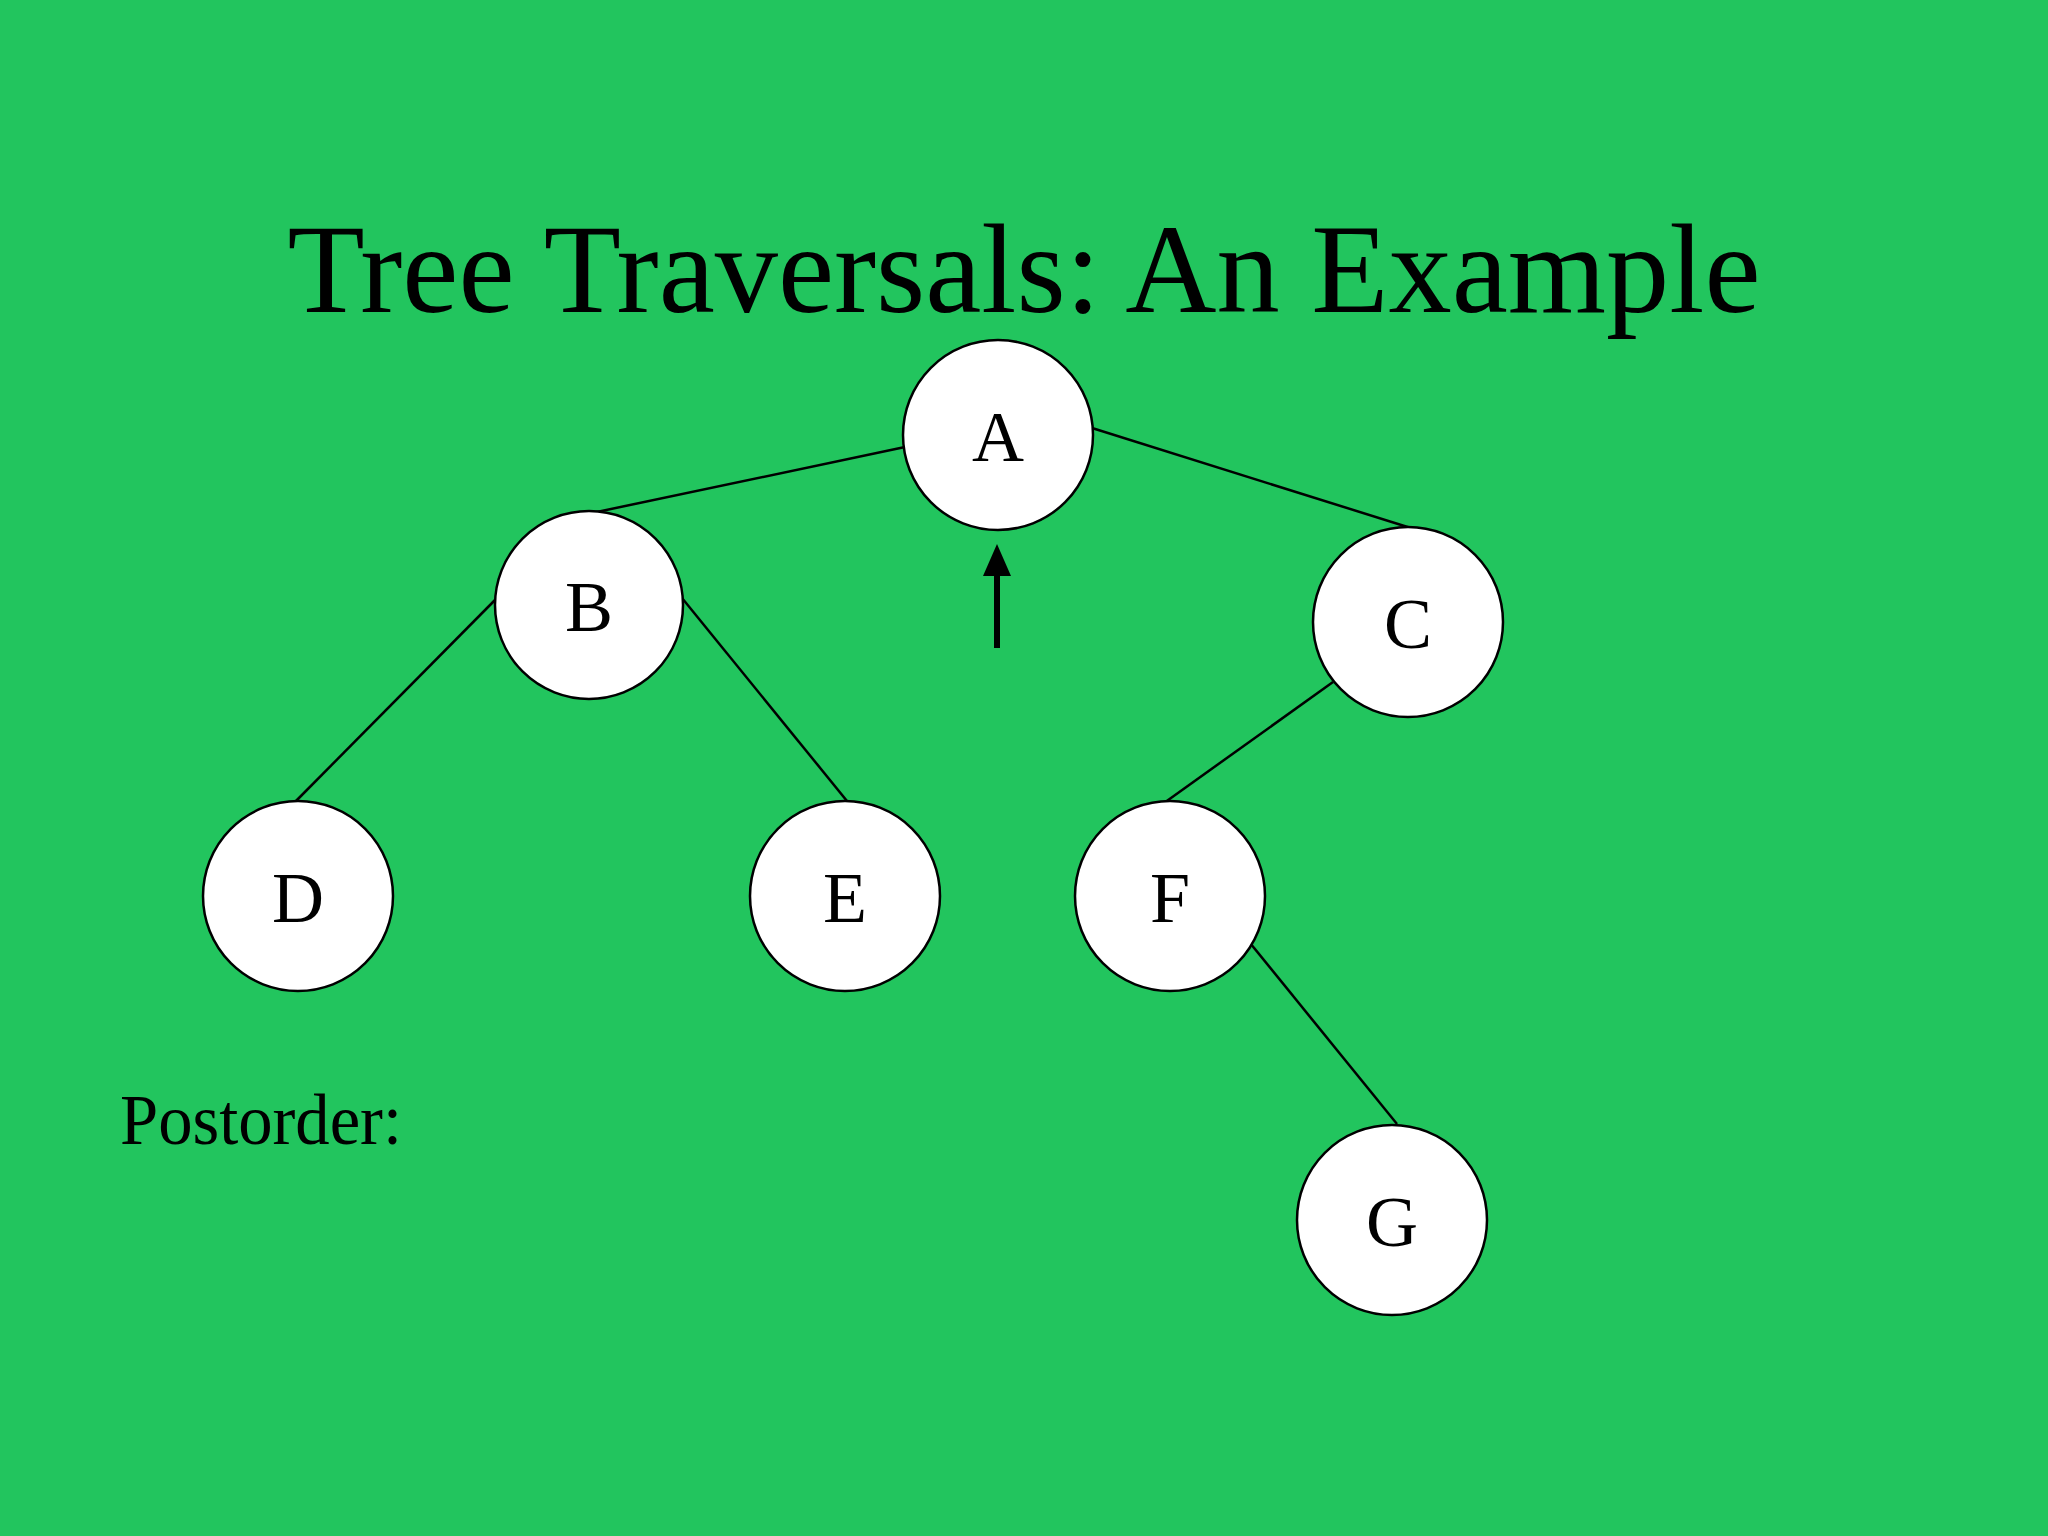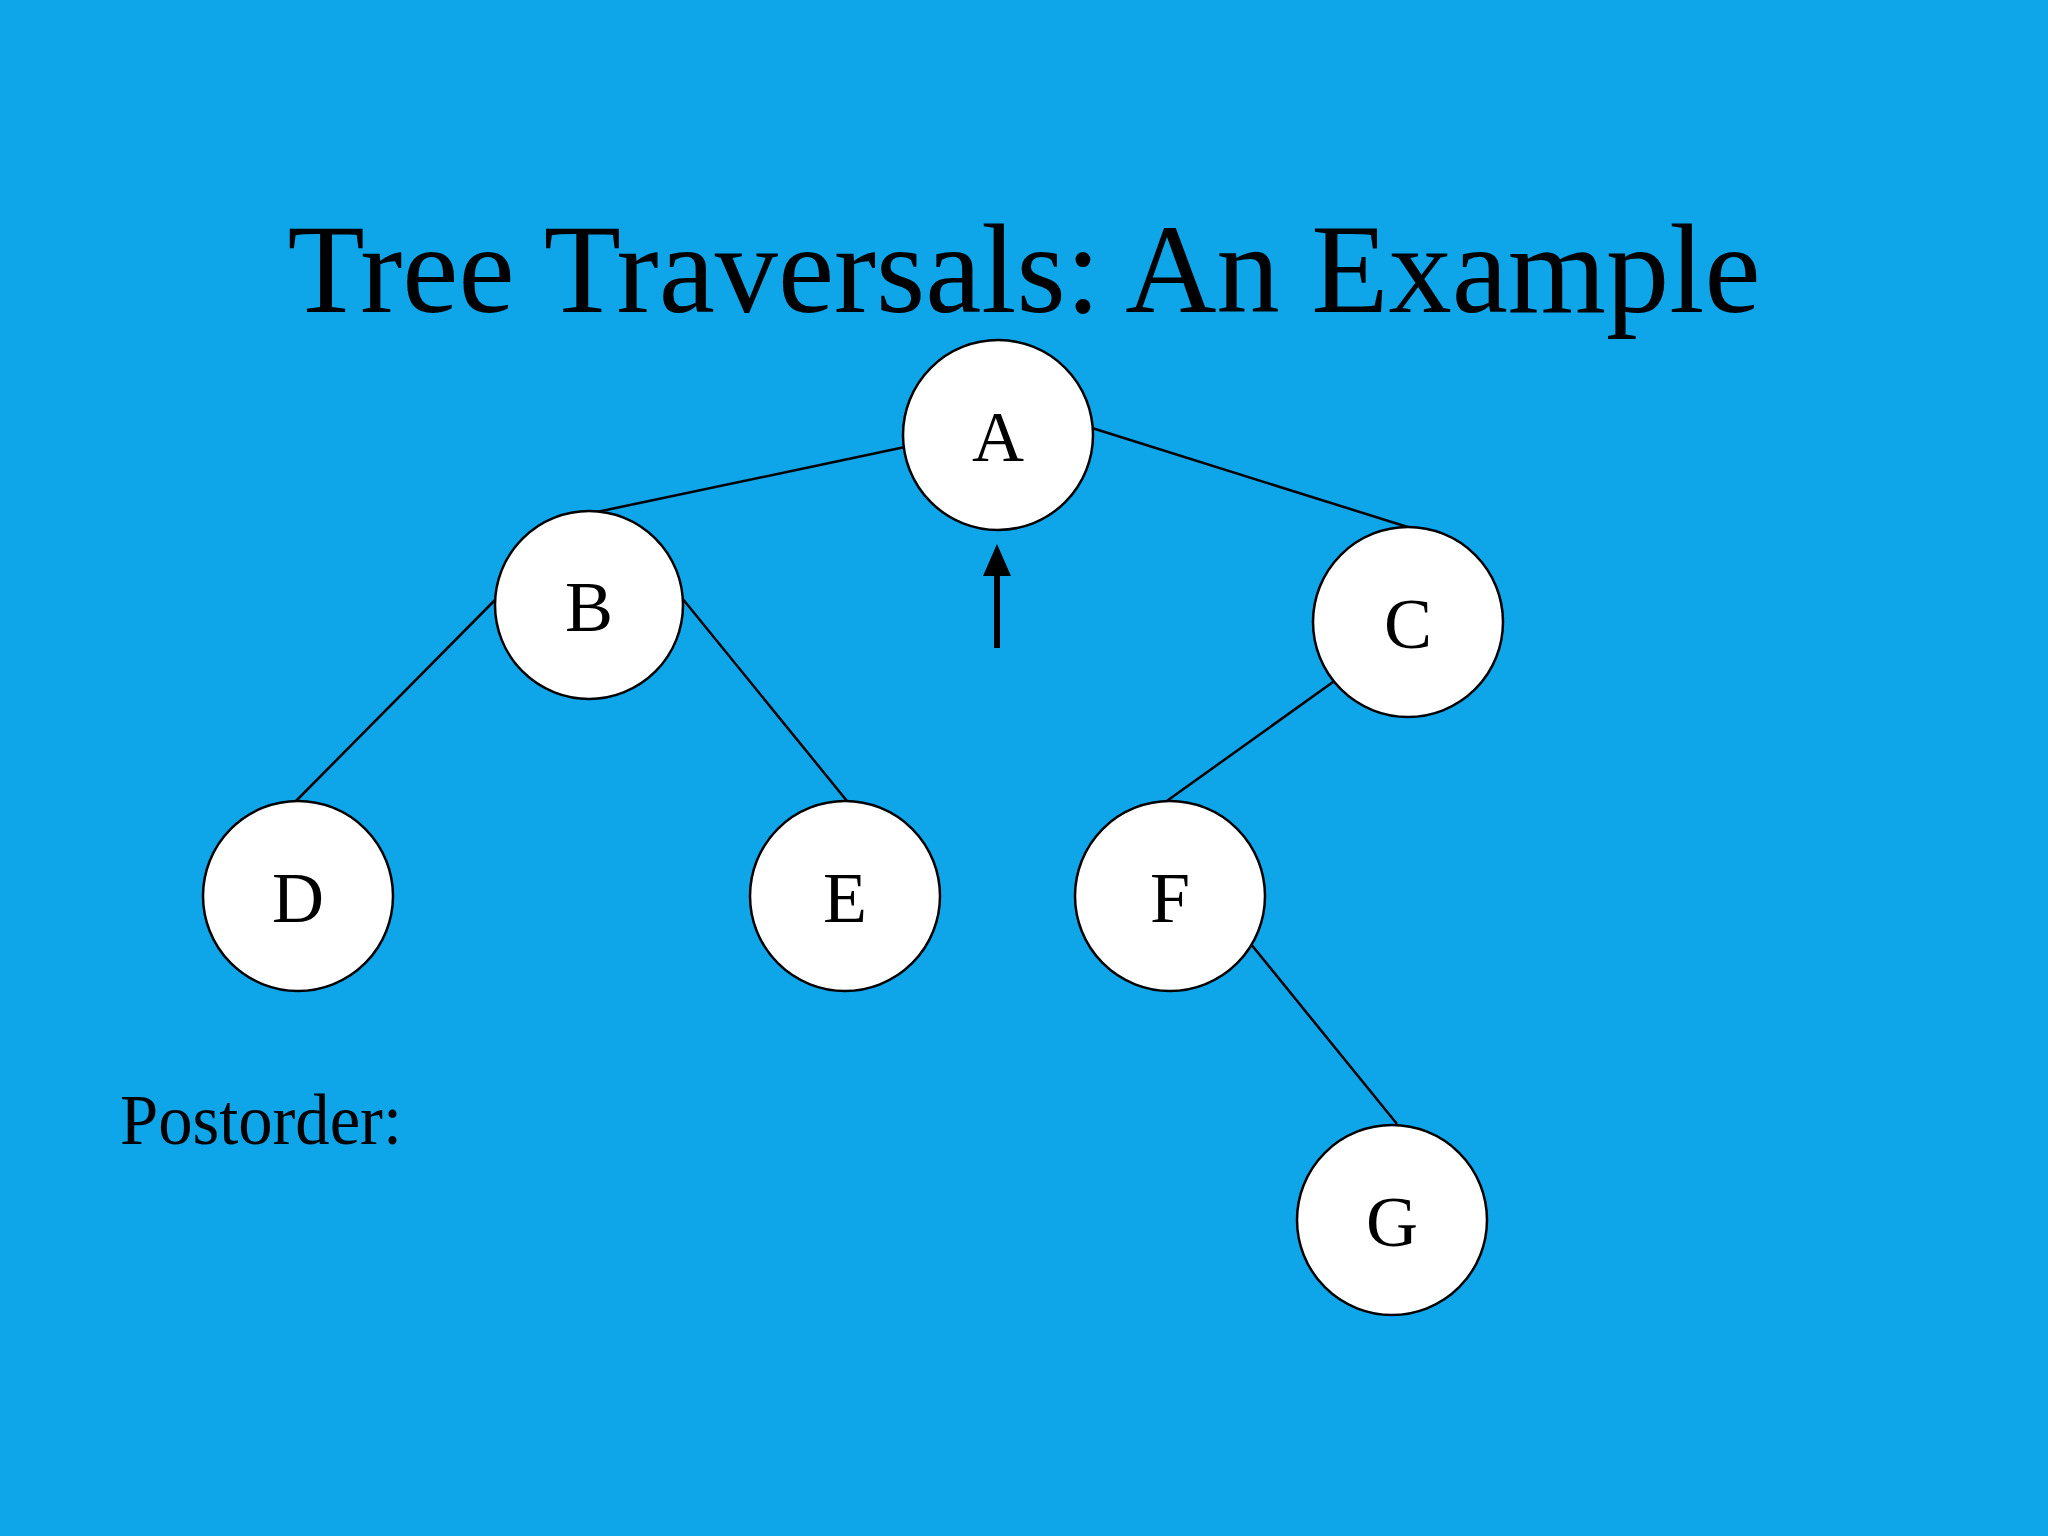--- a/index.html
+++ b/index.html
@@ -4,21 +4,21 @@
 <style>
   html, body {
     margin: 0;
     padding: 0;
     background: #ffffff;
   }
   #slide {
     position: relative;
     width: 2048px;
     height: 1536px;
-    background: #0ea5e9;
+    background: #22c55e;
     overflow: hidden;
     font-family: "Liberation Serif", "DejaVu Serif", serif;
   }
   svg { display: block; }
   .title-text {
     font-family: "Liberation Serif", "DejaVu Serif", serif;
     font-size: 128px;
     fill: #000000;
   }
   .caption-text {

